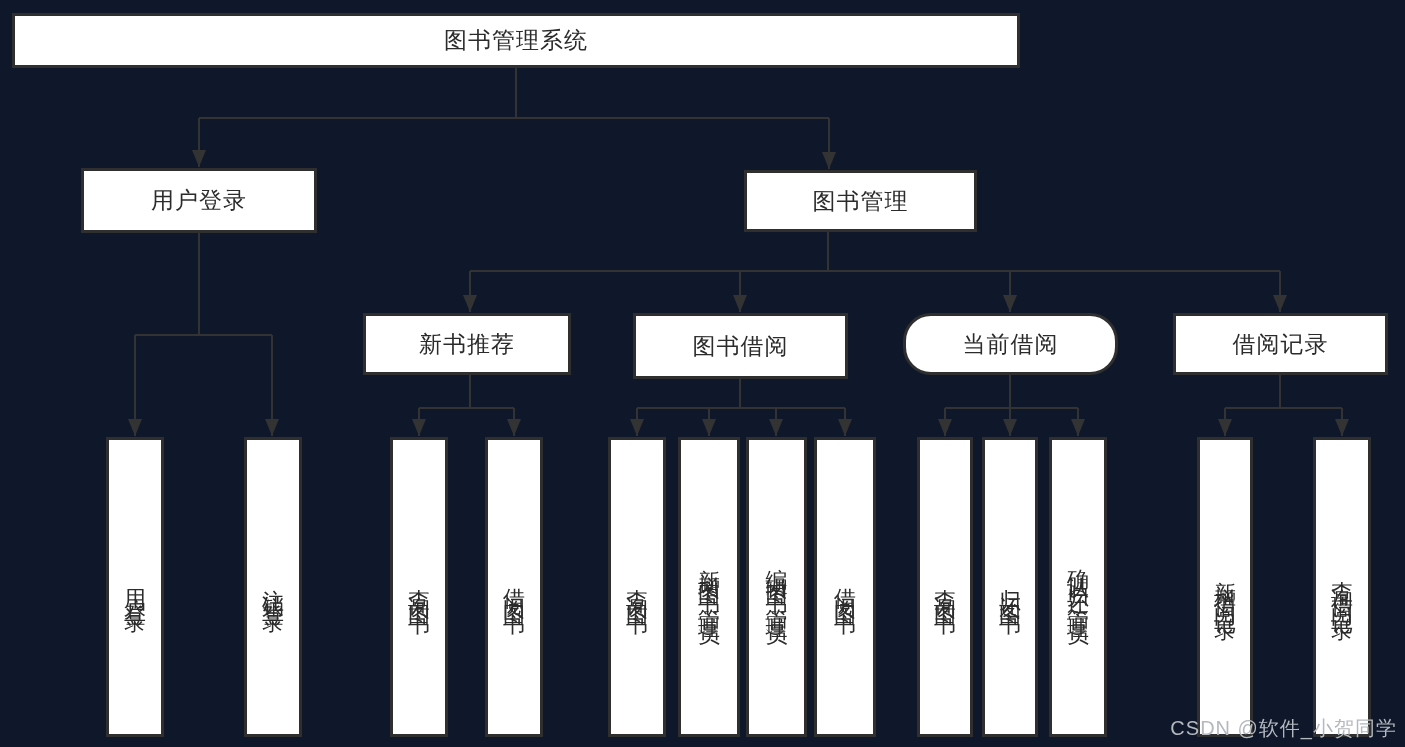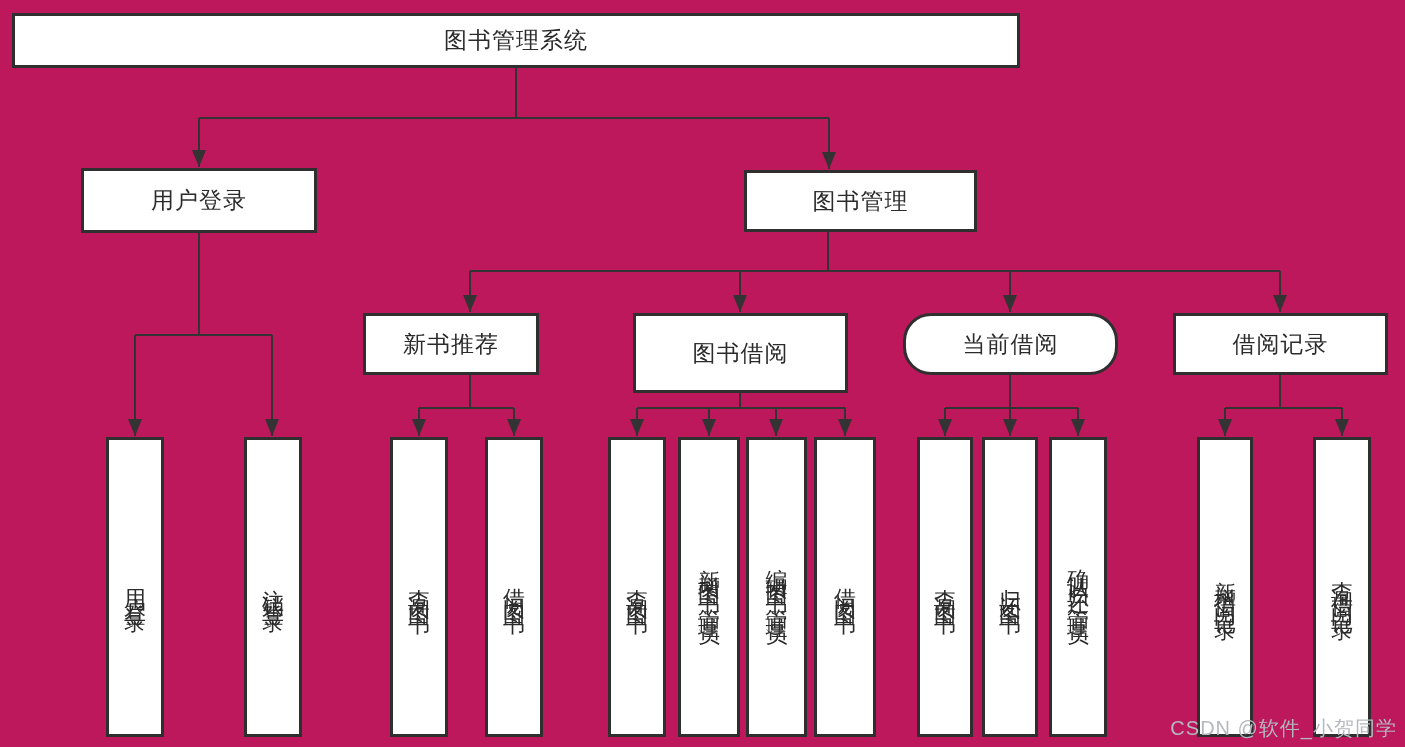--- a/index.html
+++ b/index.html
@@ -1,21 +1,21 @@
 <!DOCTYPE html>
 <html><head>
 <meta charset="utf-8">
 <style>
   html, body { margin: 0; padding: 0; background: #ffffff; }
   body { font-family: "Liberation Sans", "DejaVu Sans", sans-serif; }
   #canvas {
     position: relative;
     width: 1405px;
     height: 747px;
-    background: #be185d;
+    background: #0f172a;
     overflow: hidden;
   }
   #wires { position: absolute; left: 0; top: 0; }
   .box {
     position: absolute;
     box-sizing: border-box;
     background: #ffffff;
     border: 3px solid #2f2f2f;
     display: flex;
     align-items: center;
@@ -28,22 +28,22 @@
     font-size: 22px;
     letter-spacing: 8px;
     line-height: 1;
     padding: 8px 0;
     overflow: hidden;
   }
   
   #n-root   { left: 12px;   top: 13px;  width: 1008px; height: 55px; }
   #n-login  { left: 81px;   top: 168px; width: 236px;  height: 65px; }
   #n-mgmt   { left: 744px;  top: 170px; width: 233px;  height: 62px; }
-  #n-new    { left: 363px;  top: 313px; width: 176px;  height: 62px; }
-  #n-borrow { left: 633px;  top: 313px; width: 215px;  height: 80px; }
+  #n-new    { left: 363px;  top: 313px; width: 208px;  height: 62px; }
+  #n-borrow { left: 633px;  top: 313px; width: 215px;  height: 66px; }
   #n-cur    { left: 903px;  top: 313px; width: 215px;  height: 62px; border-radius: 28px; }
   #n-rec    { left: 1173px; top: 313px; width: 215px;  height: 62px; }
   .leaf { top: 437px; width: 58px; height: 300px; }
   #l-1  { left: 106px; }
   #l-2  { left: 244px; }
   #l-3  { left: 390px; }
   #l-4  { left: 485px; }
   #l-5  { left: 608px; }
   #l-6  { left: 678px; width: 62px; }
   #l-7  { left: 746px; width: 61px; }

